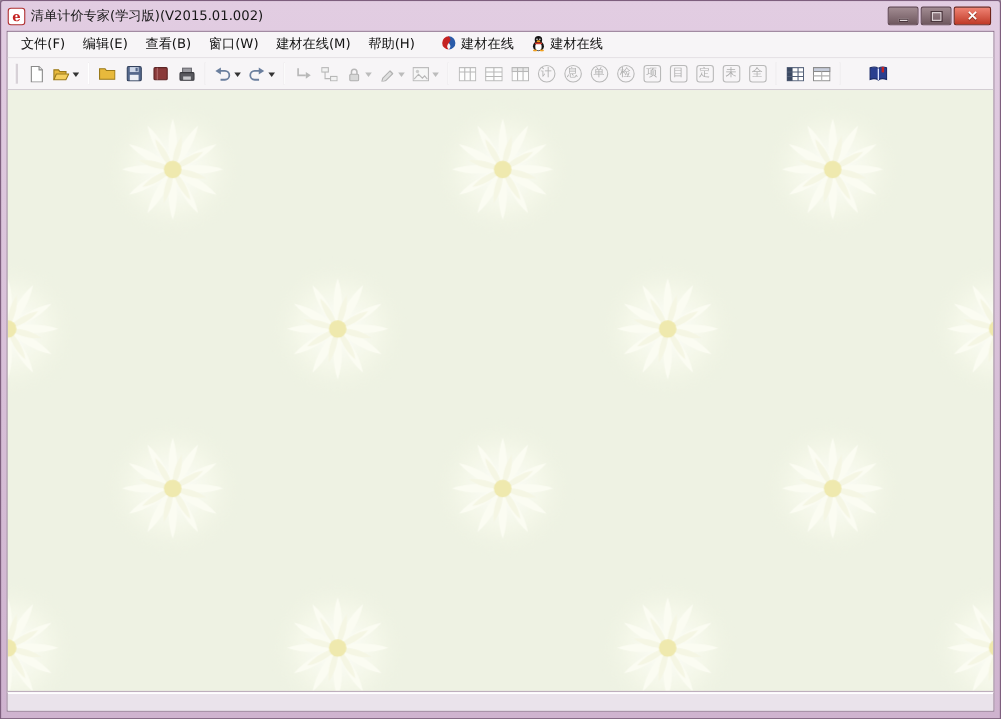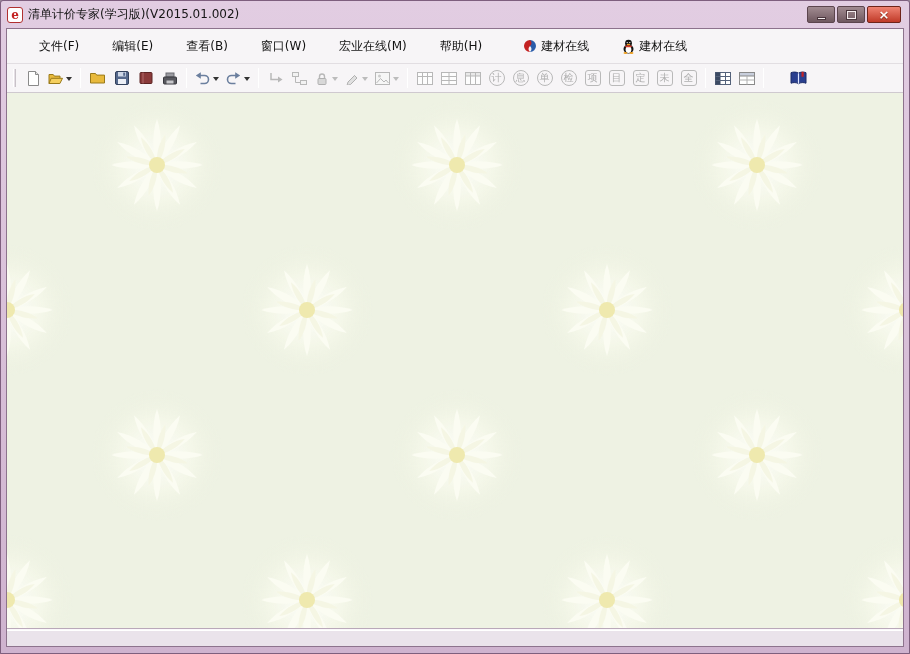--- a/index.html
+++ b/index.html
@@ -25,24 +25,24 @@
        display:flex;align-items:center;justify-content:center;cursor:default;}
   .ctl.min,.ctl.max{background:linear-gradient(#a18b91,#6f585f);}
   .glyph-min{display:block;width:9px;height:3px;background:#f4ecee;border:1px solid #4a363d;margin-top:7px;}
   .glyph-max{display:block;width:9px;height:8px;border:1px solid #f4ecee;outline:1px solid #4a363d;background:transparent;}
   .ctl.close{width:34px;background:linear-gradient(#ef8373,#c03a28);border-color:#6e241a;}
   .glyph-close{color:#fff;font-size:13px;font-weight:bold;line-height:13px;text-shadow:0 1px 1px #7a2a1a;}
   
   .inner{flex:1;margin:0 5px 6px 5px;border:1px solid #8d738d;background:#f7f5f7;
          display:flex;flex-direction:column;min-height:0;}
   
-  .menubar{height:35px;display:flex;align-items:center;padding:0 24px;gap:17px;
+  .menubar{height:24px;display:flex;align-items:center;padding:0 4px;gap:0;
            background:#f7f5f7;border-bottom:1px solid #e2dee2;font-size:12px;color:#111;flex:0 0 auto;}
   .menu-item{padding:3px 8px;white-space:nowrap;}
-  .online-link{display:flex;align-items:center;gap:4px;margin-left:16px;white-space:nowrap;}
+  .online-link{display:flex;gap:4px;margin-left:16px;white-space:nowrap;}
   .online-link svg{display:block;}
   
   .toolbar{height:29px;display:flex;align-items:center;padding:0 5px;gap:1px;
            background:#f7f5f7;border-bottom:1px solid #cfc9cf;flex:0 0 auto;}
   .grip{width:3px;height:18px;margin:0 4px 0 1px;
         border-left:1px solid #fff;border-right:1px solid #c8c2c8;background:#e6e0e6;}
   .tsep{width:1px;height:20px;background:#d2ccd2;border-right:1px solid #fff;margin:0 4px;}
   .tbtn{height:23px;min-width:23px;padding:0 2px;display:flex;align-items:center;justify-content:center;
         border-radius:2px;border:1px solid transparent;}
   .tbtn svg{display:block;}
@@ -82,21 +82,21 @@
     </div>
   </div>
 
   <div class="inner">
 
     <div class="menubar">
       <span class="menu-item">文件(F)</span>
       <span class="menu-item">编辑(E)</span>
       <span class="menu-item">查看(B)</span>
       <span class="menu-item">窗口(W)</span>
-      <span class="menu-item">宏业在线(M)</span>
+      <span class="menu-item">建材在线(M)</span>
       <span class="menu-item">帮助(H)</span>
 
       <span class="online-link">
         <svg width="14" height="14" viewBox="0 0 14 14">
           <path d="M7 1 a6 6 0 0 1 0 12 c2-2 2-4 0-6 c-2-2-2-4 0-6 z" fill="#2a5caa"></path>
           <path d="M7 1 a6 6 0 0 0 0 12 c-2-2-2-4 0-6 c2-2 2-4 0-6 z" fill="#c42222"></path>
         </svg>
         <span>建材在线</span>
       </span>
 

